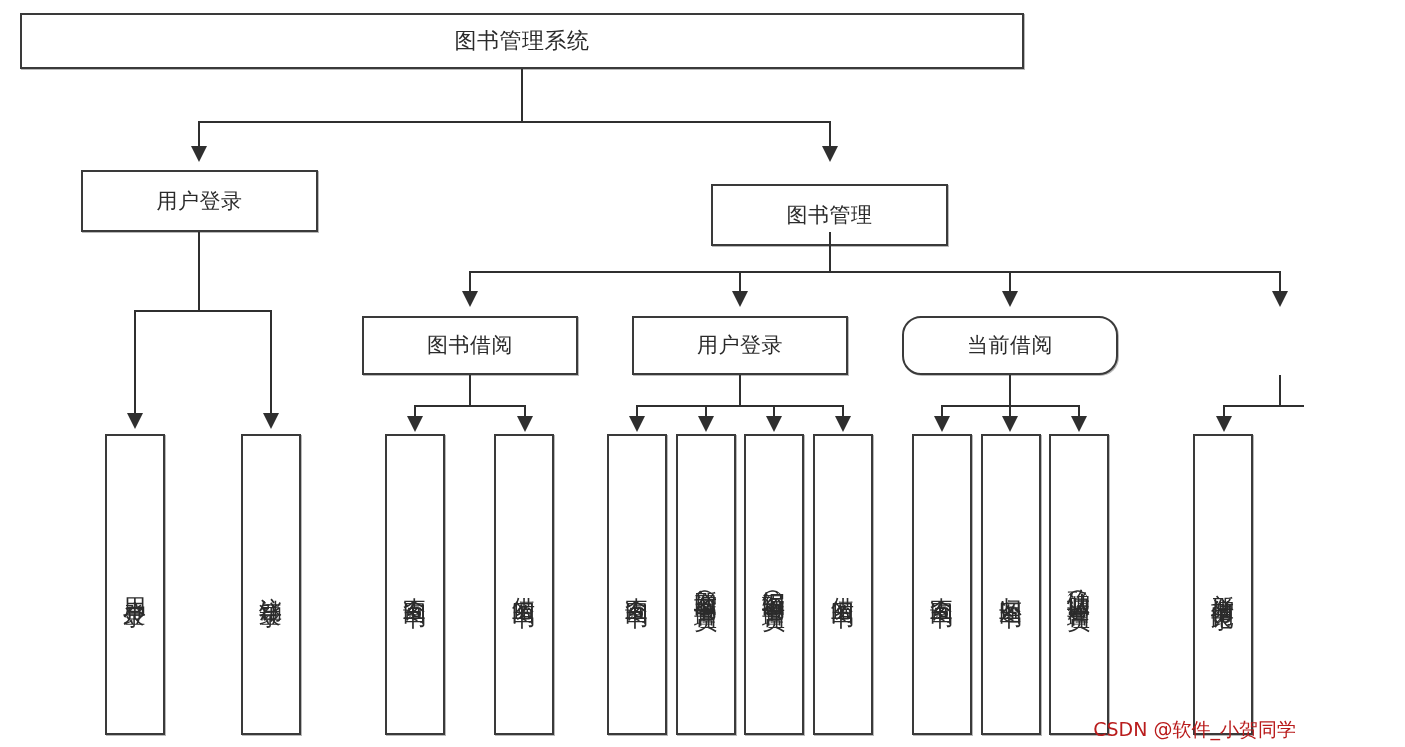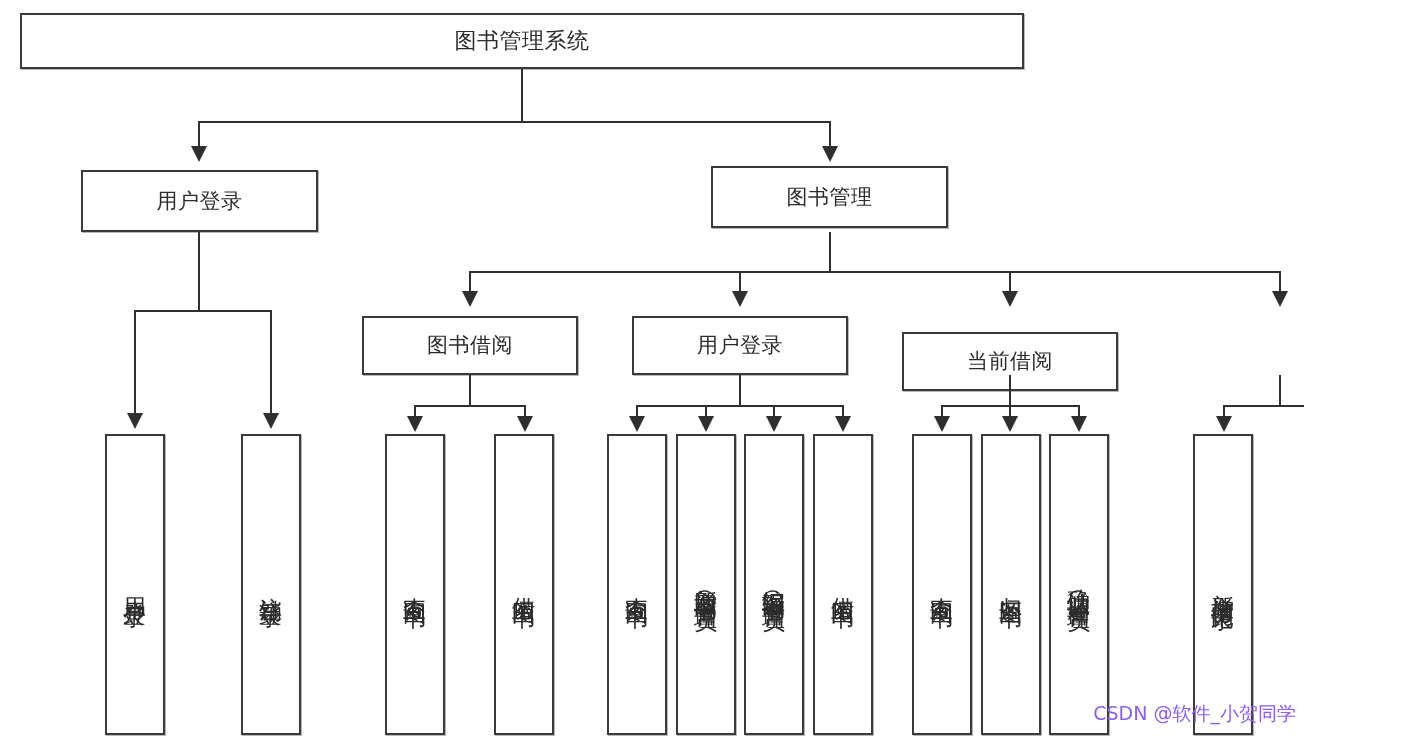--- a/index.html
+++ b/index.html
@@ -75,23 +75,23 @@
     width: 0;
     height: 0;
     border-left: 8px solid transparent;
     border-right: 8px solid transparent;
     border-top: 16px solid #2f2f2f;
   }
   
   #watermark {
     position: absolute;
     right: 8px;
-    bottom: 20px;
+    bottom: 4px;
     font-size: 19px;
-    color: #8b5cf6;
+    color: #b91c1c;
     font-family: "DejaVu Sans", "Liberation Sans", sans-serif;
     white-space: nowrap;
     user-select: none;
   }
 </style>
 </head>
 <body>
 
 <div id="canvas">
 
@@ -106,21 +106,21 @@
   <div class="vline" style="left:198px; top:121px; width:2px; height:26px;"></div>
   <div class="arrow" style="left:191px; top:146px;"></div>
 
   <div class="vline" style="left:829px; top:121px; width:2px; height:26px;"></div>
   <div class="arrow" style="left:822px; top:146px;"></div>
 
   <div class="node horiz" style="left:81px; top:170px; width:237px; height:62px;">
     <span class="label">用户登录</span>
   </div>
 
-  <div class="node horiz" style="left:711px; top:166px; width:237px; height:62px;">
+  <div class="node horiz" style="left:711px; top:184px; width:237px; height:62px;">
     <span class="label">图书管理</span>
   </div>
 
   <div class="vline" style="left:198px; top:232px; width:2px; height:79px;"></div>
   <div class="hline" style="left:134px; top:310px; width:137px; height:2px;"></div>
   <div class="vline" style="left:134px; top:310px; width:2px; height:104px;"></div>
   <div class="arrow" style="left:127px; top:413px;"></div>
   <div class="vline" style="left:270px; top:310px; width:2px; height:104px;"></div>
   <div class="arrow" style="left:263px; top:413px;"></div>
 
@@ -138,21 +138,21 @@
 
   <div class="vline" style="left:1279px; top:271px; width:2px; height:21px;"></div>
   <div class="arrow" style="left:1272px; top:291px;"></div>
 
   <div class="node horiz" style="left:362px; top:316px; width:216px; height:59px;">
     <span class="label">图书借阅</span>
   </div>
   <div class="node horiz" style="left:632px; top:316px; width:216px; height:59px;">
     <span class="label">用户登录</span>
   </div>
-  <div class="node horiz" style="left:902px; top:332px; width:216px; height:59px;">
+  <div class="node horiz" style="left:902px; top:316px; width:216px; height:59px;border-radius:19px;">
     <span class="label">当前借阅</span>
   </div>
 
   <div class="vline" style="left:469px; top:375px; width:2px; height:31px;"></div>
   <div class="hline" style="left:414px; top:405px; width:112px; height:2px;"></div>
   <div class="vline" style="left:414px; top:405px; width:2px; height:12px;"></div>
   <div class="arrow" style="left:407px; top:416px;"></div>
   <div class="vline" style="left:524px; top:405px; width:2px; height:12px;"></div>
   <div class="arrow" style="left:517px; top:416px;"></div>
 

